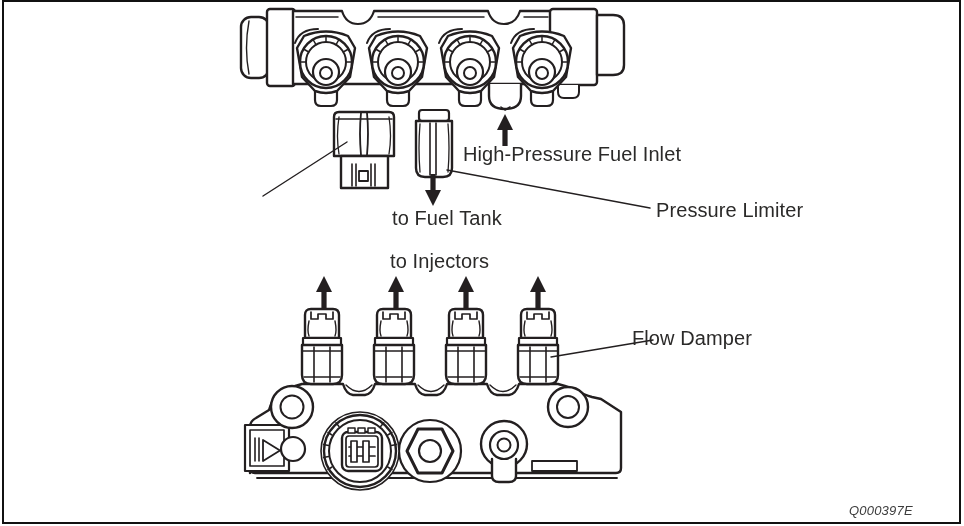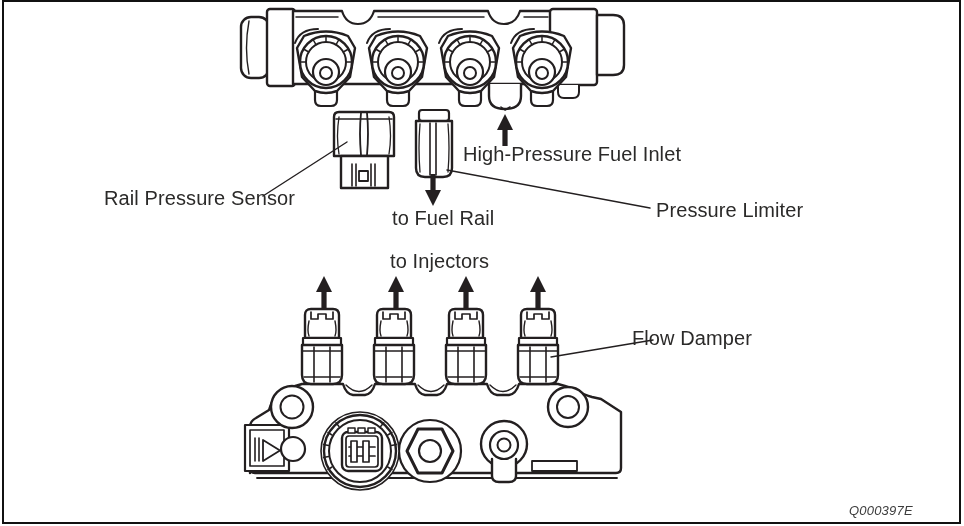--- a/index.html
+++ b/index.html
@@ -170,25 +170,24 @@
 
       <use href="#garrow" x="324" y="276"></use>
       <use href="#garrow" x="396" y="276"></use>
       <use href="#garrow" x="466" y="276"></use>
       <use href="#garrow" x="538" y="276"></use>
 
       <path d="M551,357 L653,340" stroke-width="1.4"></path>
     </g>
   </svg>
 
-  <div class="lbl" style="left:104px;top:190px;">Rail Pressure Sensor</div>
 
   <div class="lbl" style="left:463px;top:146px;">High-Pressure Fuel Inlet</div>
 
-  <div class="lbl" style="left:392px;top:210px;">to Fuel Rail</div>
+  <div class="lbl" style="left:392px;top:210px;">to Fuel Tank</div>
 
   <div class="lbl" style="left:656px;top:202px;text-align:right;">Pressure Limiter</div>
 
   <div class="lbl" style="left:390px;top:253px;">to Injectors</div>
 
   <div class="lbl" style="left:632px;top:330px;">Flow Damper</div>
 
   <div class="lbl code" style="left:849px;top:502px;">Q000397E</div>
 </div>
 

